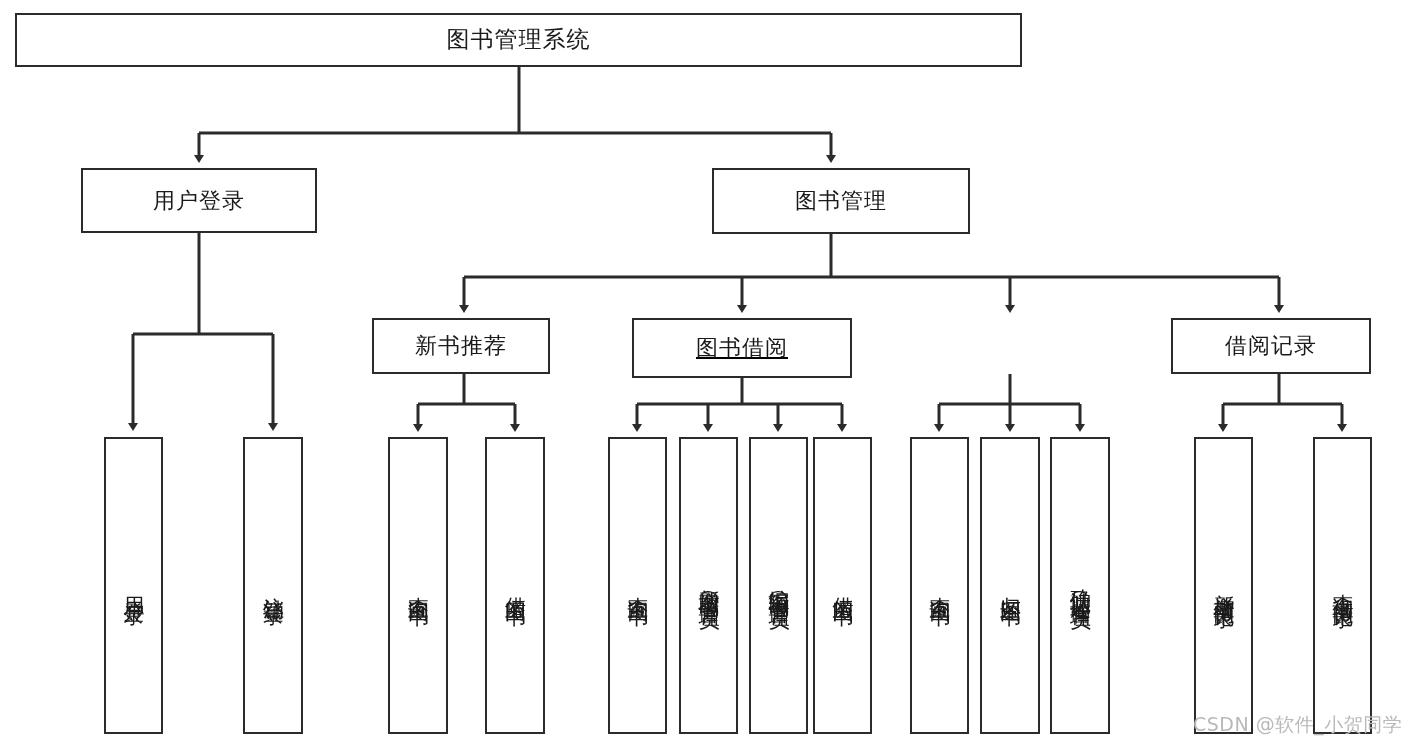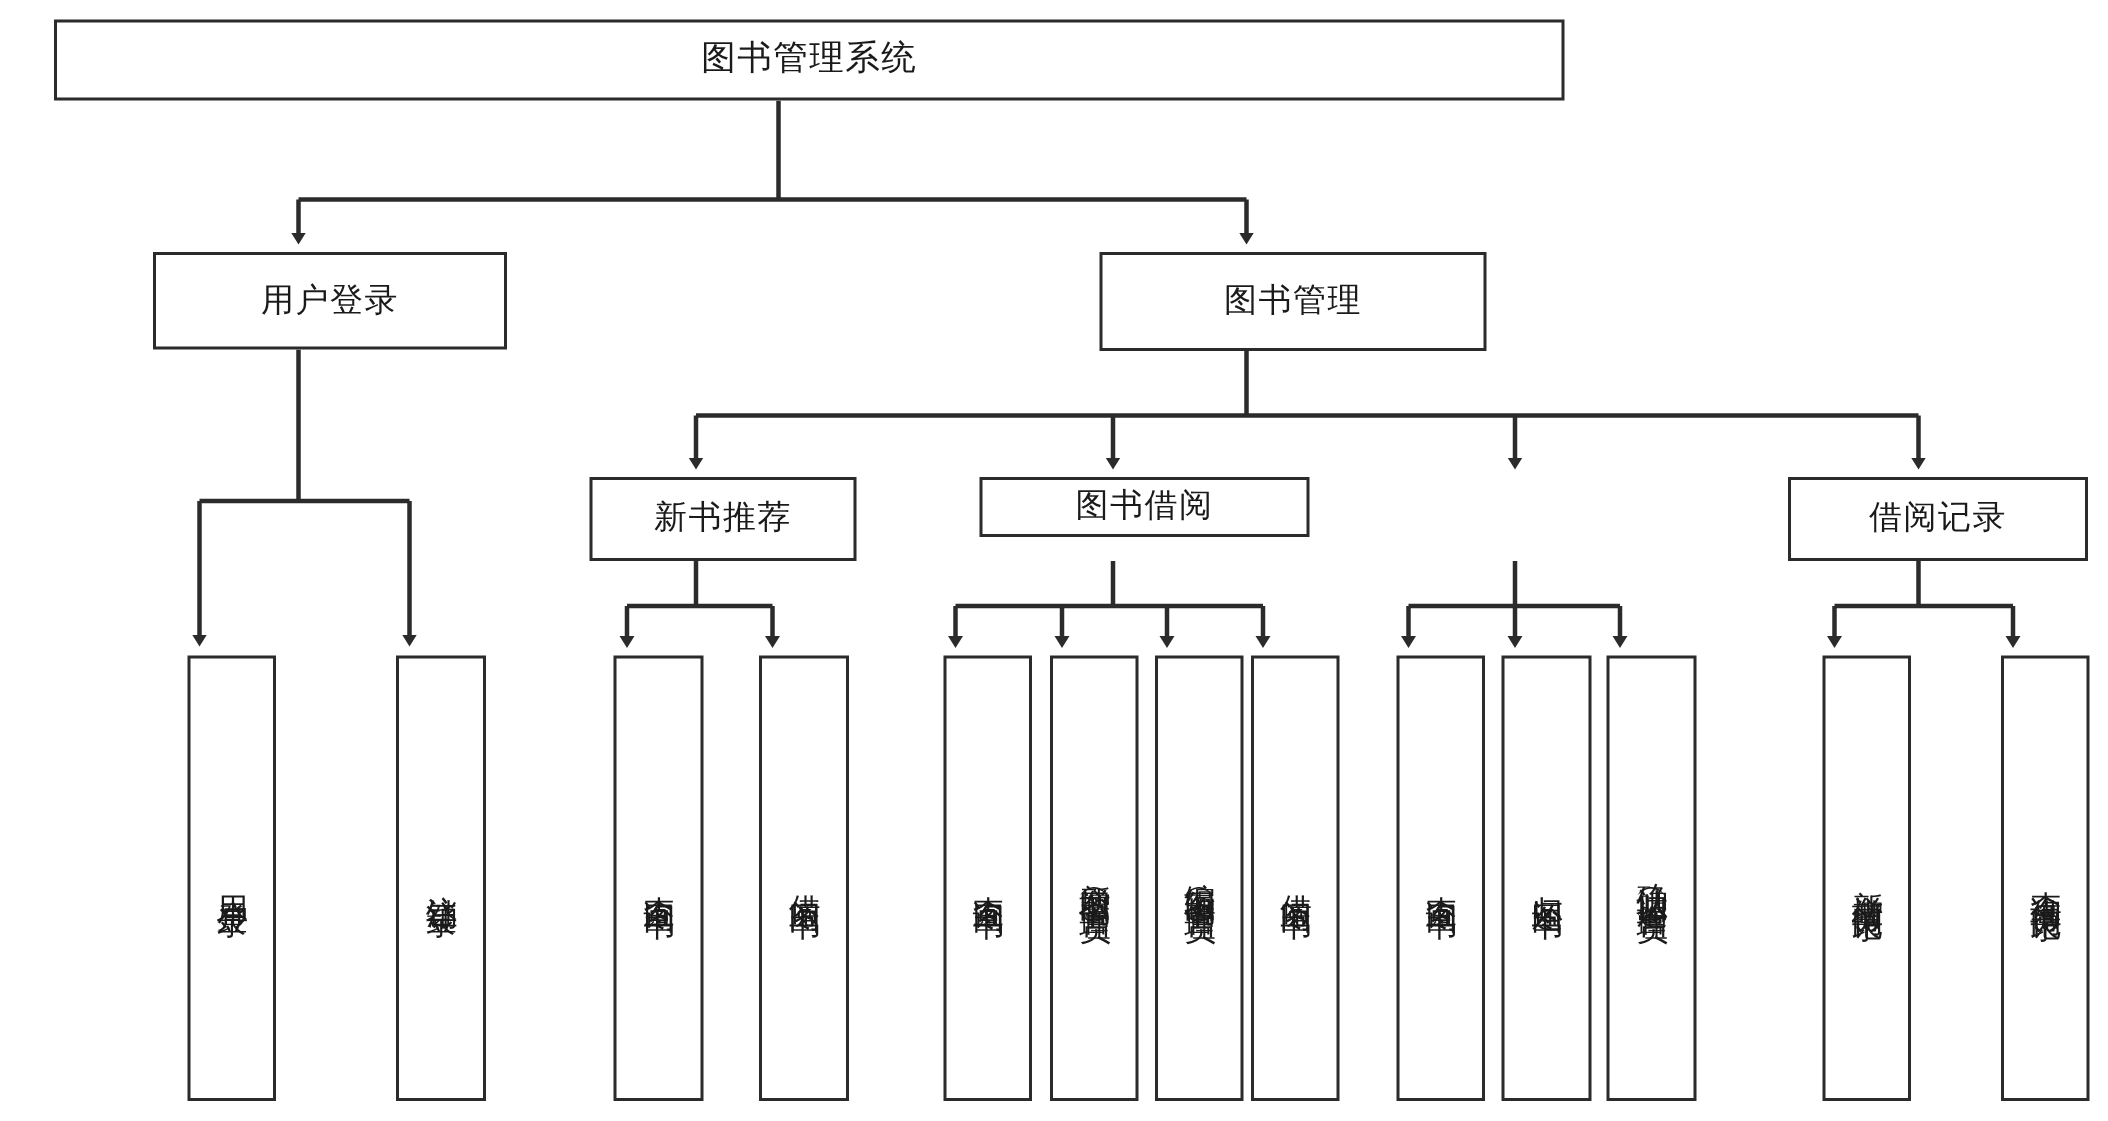--- a/index.html
+++ b/index.html
@@ -29,21 +29,20 @@
   }
   .node {
     position: absolute;
     box-sizing: border-box;
     background: #ffffff;
     border: 2px solid #2b2b2b;
     display: flex;
     align-items: center;
     justify-content: center;
     overflow: hidden;
-    margin-left: 21px;
   }
   .node-label {
     color: #1a1a1a;
     font-size: 22px;
     line-height: 1.18;
     letter-spacing: 1px;
     white-space: nowrap;
   }
   .node.vertical .node-label {
     writing-mode: vertical-rl;
@@ -126,21 +125,21 @@
   <div class="node" style="left:81px; top:168px; width:236px; height:65px;">
     <span class="node-label">用户登录</span>
   </div>
   <div class="node" style="left:712px; top:168px; width:258px; height:66px;">
     <span class="node-label">图书管理</span>
   </div>
 
   <div class="node" style="left:372px; top:318px; width:178px; height:56px;">
     <span class="node-label">新书推荐</span>
   </div>
-  <div class="node" style="left:632px; top:318px; width:220px; height:40px;">
+  <div class="node" style="left:632px; top:318px; width:220px; height:60px;text-decoration:underline;">
     <span class="node-label">图书借阅</span>
   </div>
   <div class="node" style="left:1171px; top:318px; width:200px; height:56px;">
     <span class="node-label">借阅记录</span>
   </div>
 
   <div class="node vertical" style="left:104px; top:437px; width:59px; height:297px;">
     <span class="node-label">用户登录</span>
   </div>
   <div class="node vertical" style="left:243px; top:437px; width:60px; height:297px;">
@@ -177,14 +176,15 @@
     <span class="node-label">确认归还（管理员）</span>
   </div>
 
   <div class="node vertical" style="left:1194px; top:437px; width:59px; height:297px;">
     <span class="node-label">新增借阅记录</span>
   </div>
   <div class="node vertical" style="left:1313px; top:437px; width:59px; height:297px;">
     <span class="node-label">查询借阅记录</span>
   </div>
 
+  <div class="watermark" style="left:1193px; top:712px;">CSDN @软件_小贺同学</div>
 
 </div>
 
 </body></html>

